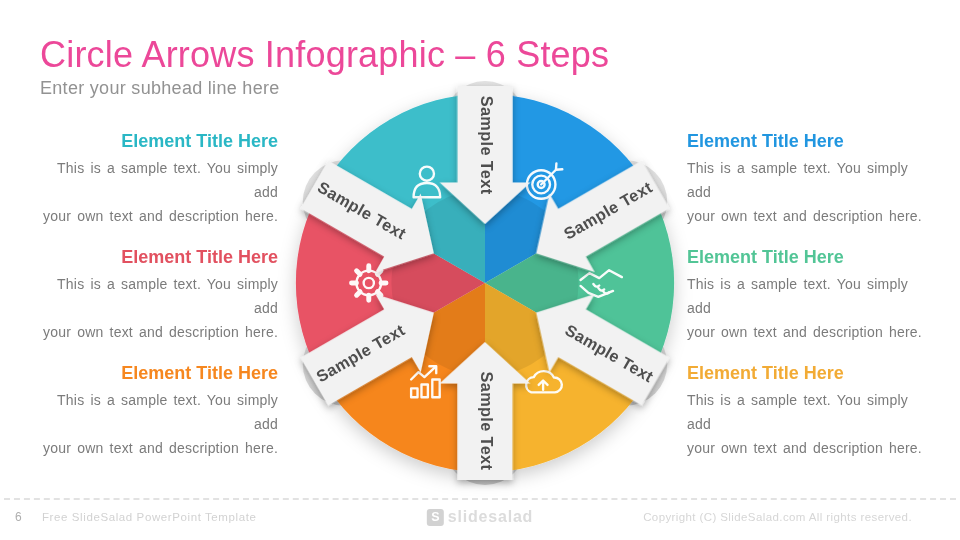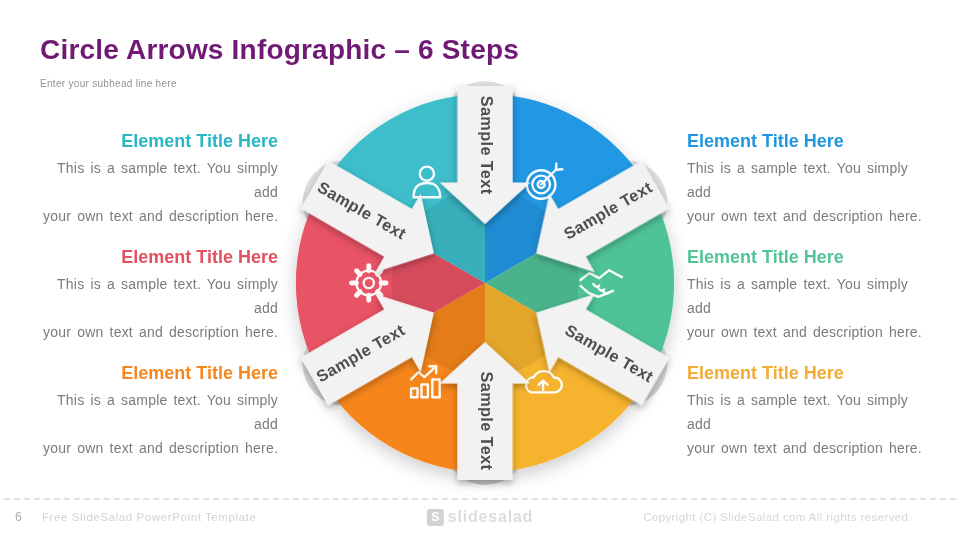--- a/index.html
+++ b/index.html
@@ -1,22 +1,22 @@
 <!DOCTYPE html>
 <html><head>
 <meta charset="utf-8">
 <style>
   * { margin:0; padding:0; box-sizing:border-box; }
   html,body { width:960px; height:540px; }
   body { font-family:"Liberation Sans", sans-serif; background:#ffffff; position:relative; overflow:hidden; }
 
   .slide { position:absolute; inset:0; background:#fff; }
 
-  .title { position:absolute; left:40px; top:34px; font-size:28px; font-weight:700; color:#701a75; letter-spacing:.2px; }
-  .subhead { position:absolute; left:40px; top:78px; font-size:10px; color:#929292; letter-spacing:.3px; }
+  .title { position:absolute; left:40px; top:34px; font-size:36px; font-weight:400; color:#ec4899; letter-spacing:.2px; }
+  .subhead { position:absolute; left:40px; top:78px; font-size:18px; color:#929292; letter-spacing:.3px; }
 
   .el-block { position:absolute; width:238px; }
   .el-block.left  { left:40px;  text-align:right; }
   .el-block.right { left:687px; text-align:left; }
   .el-title { font-size:18px; font-weight:bold; line-height:20px; margin-bottom:5px; }
   .el-body  { font-size:14px; line-height:24px; color:#7b7b7b; word-spacing:2px; letter-spacing:.2px; }
 
   .diagram-wrap { position:absolute; left:288px; top:86px; width:394px; height:394px; }
   .diagram-wrap svg { overflow:visible; display:block; }
   .arrow-label { font-size:16.5px; font-weight:bold; fill:#4e4e4e; letter-spacing:.4px; }

